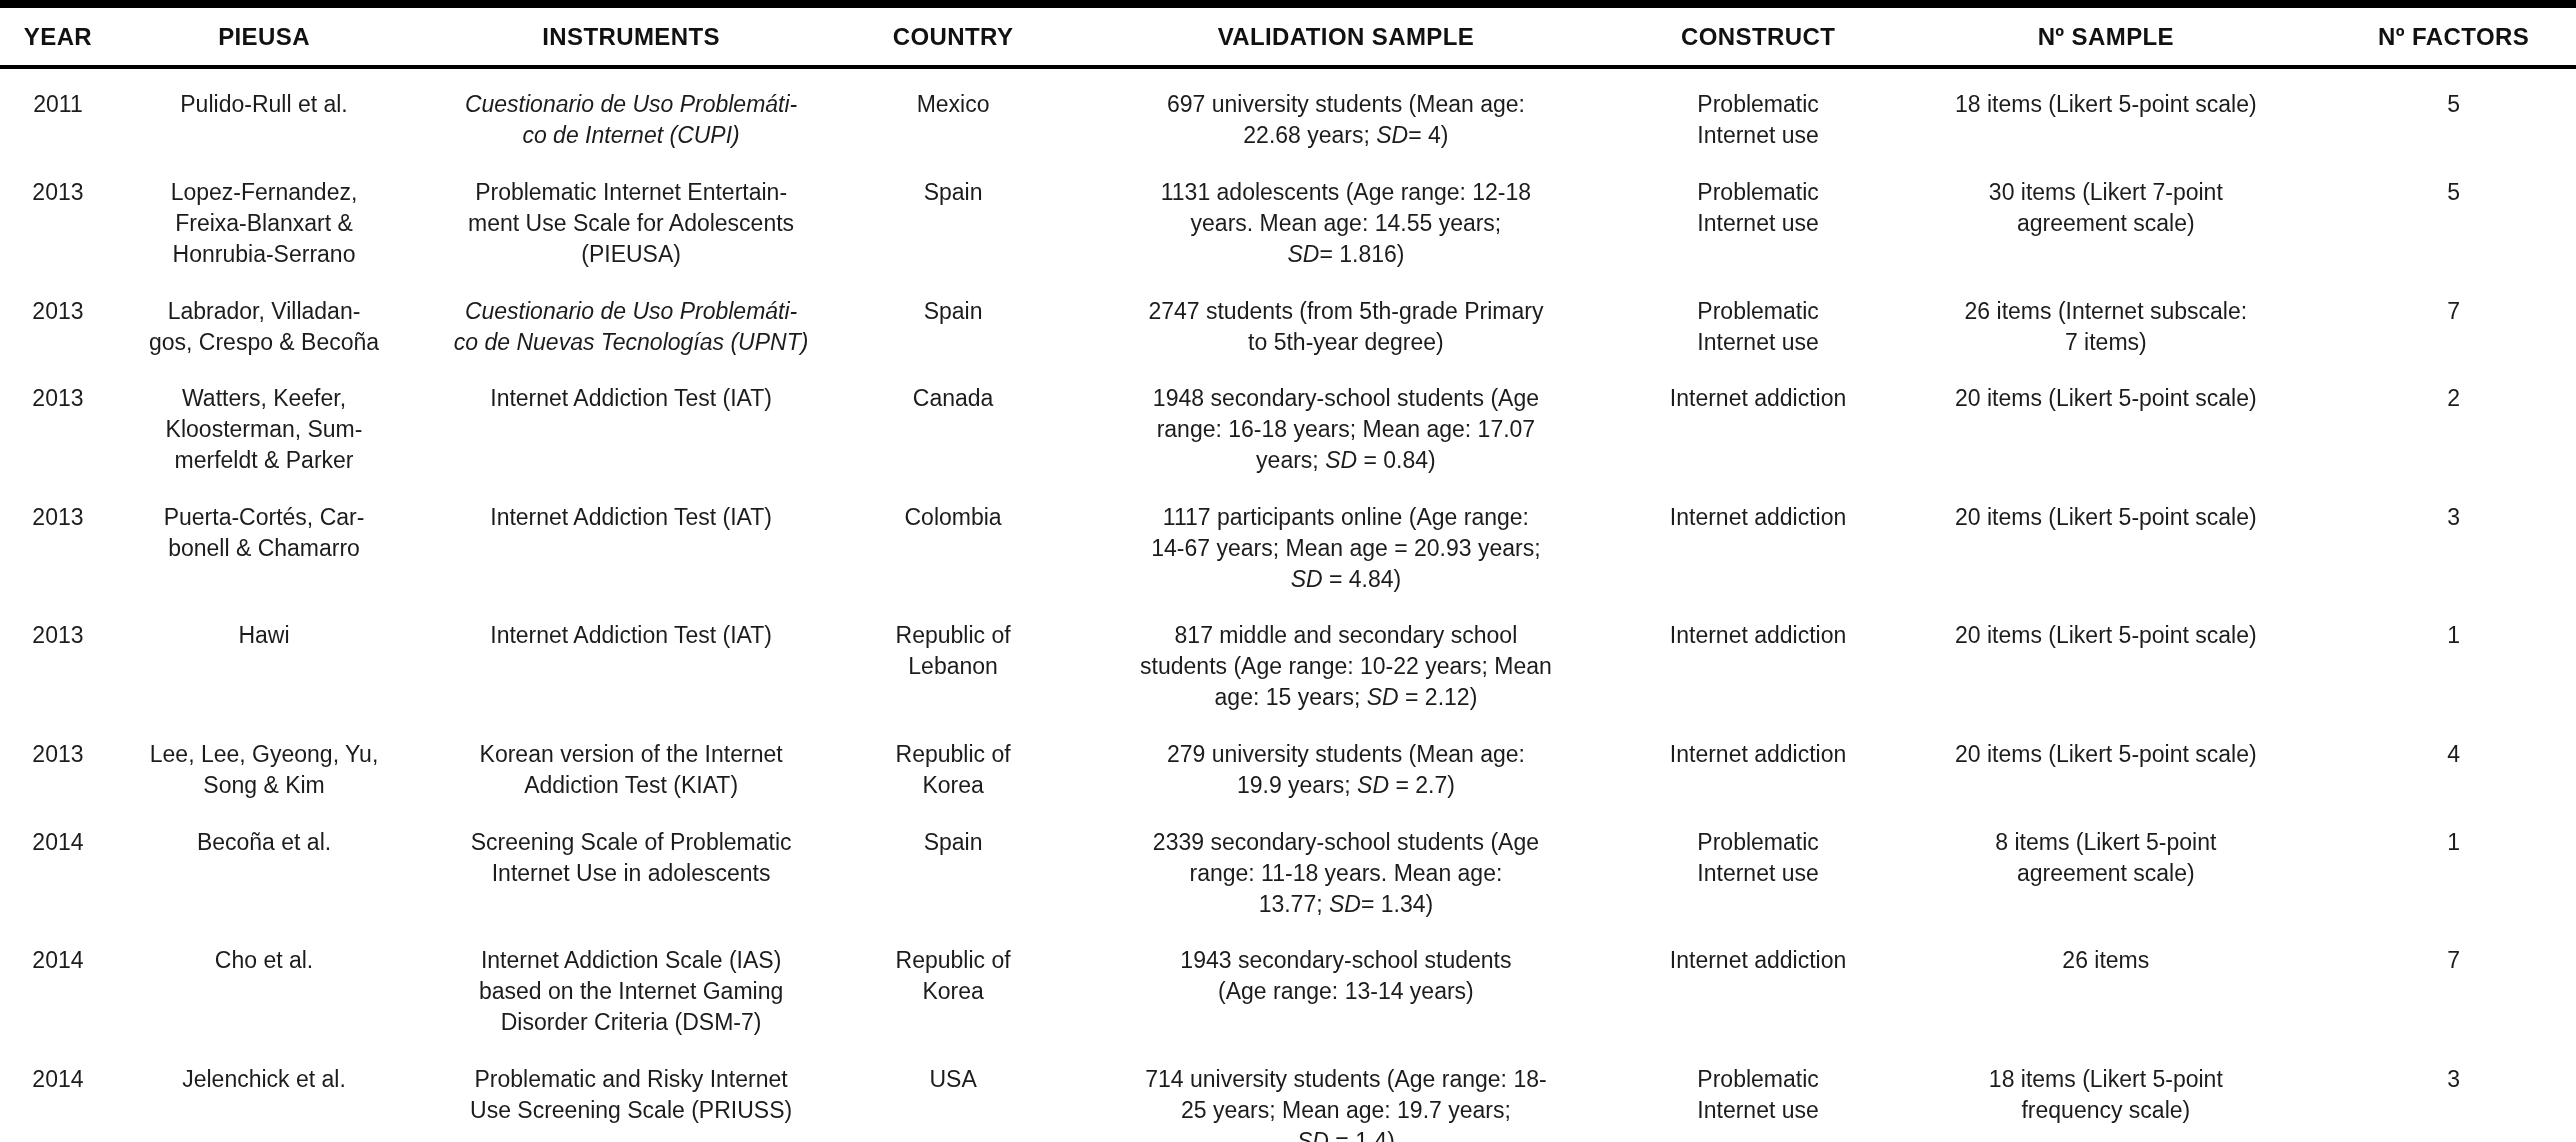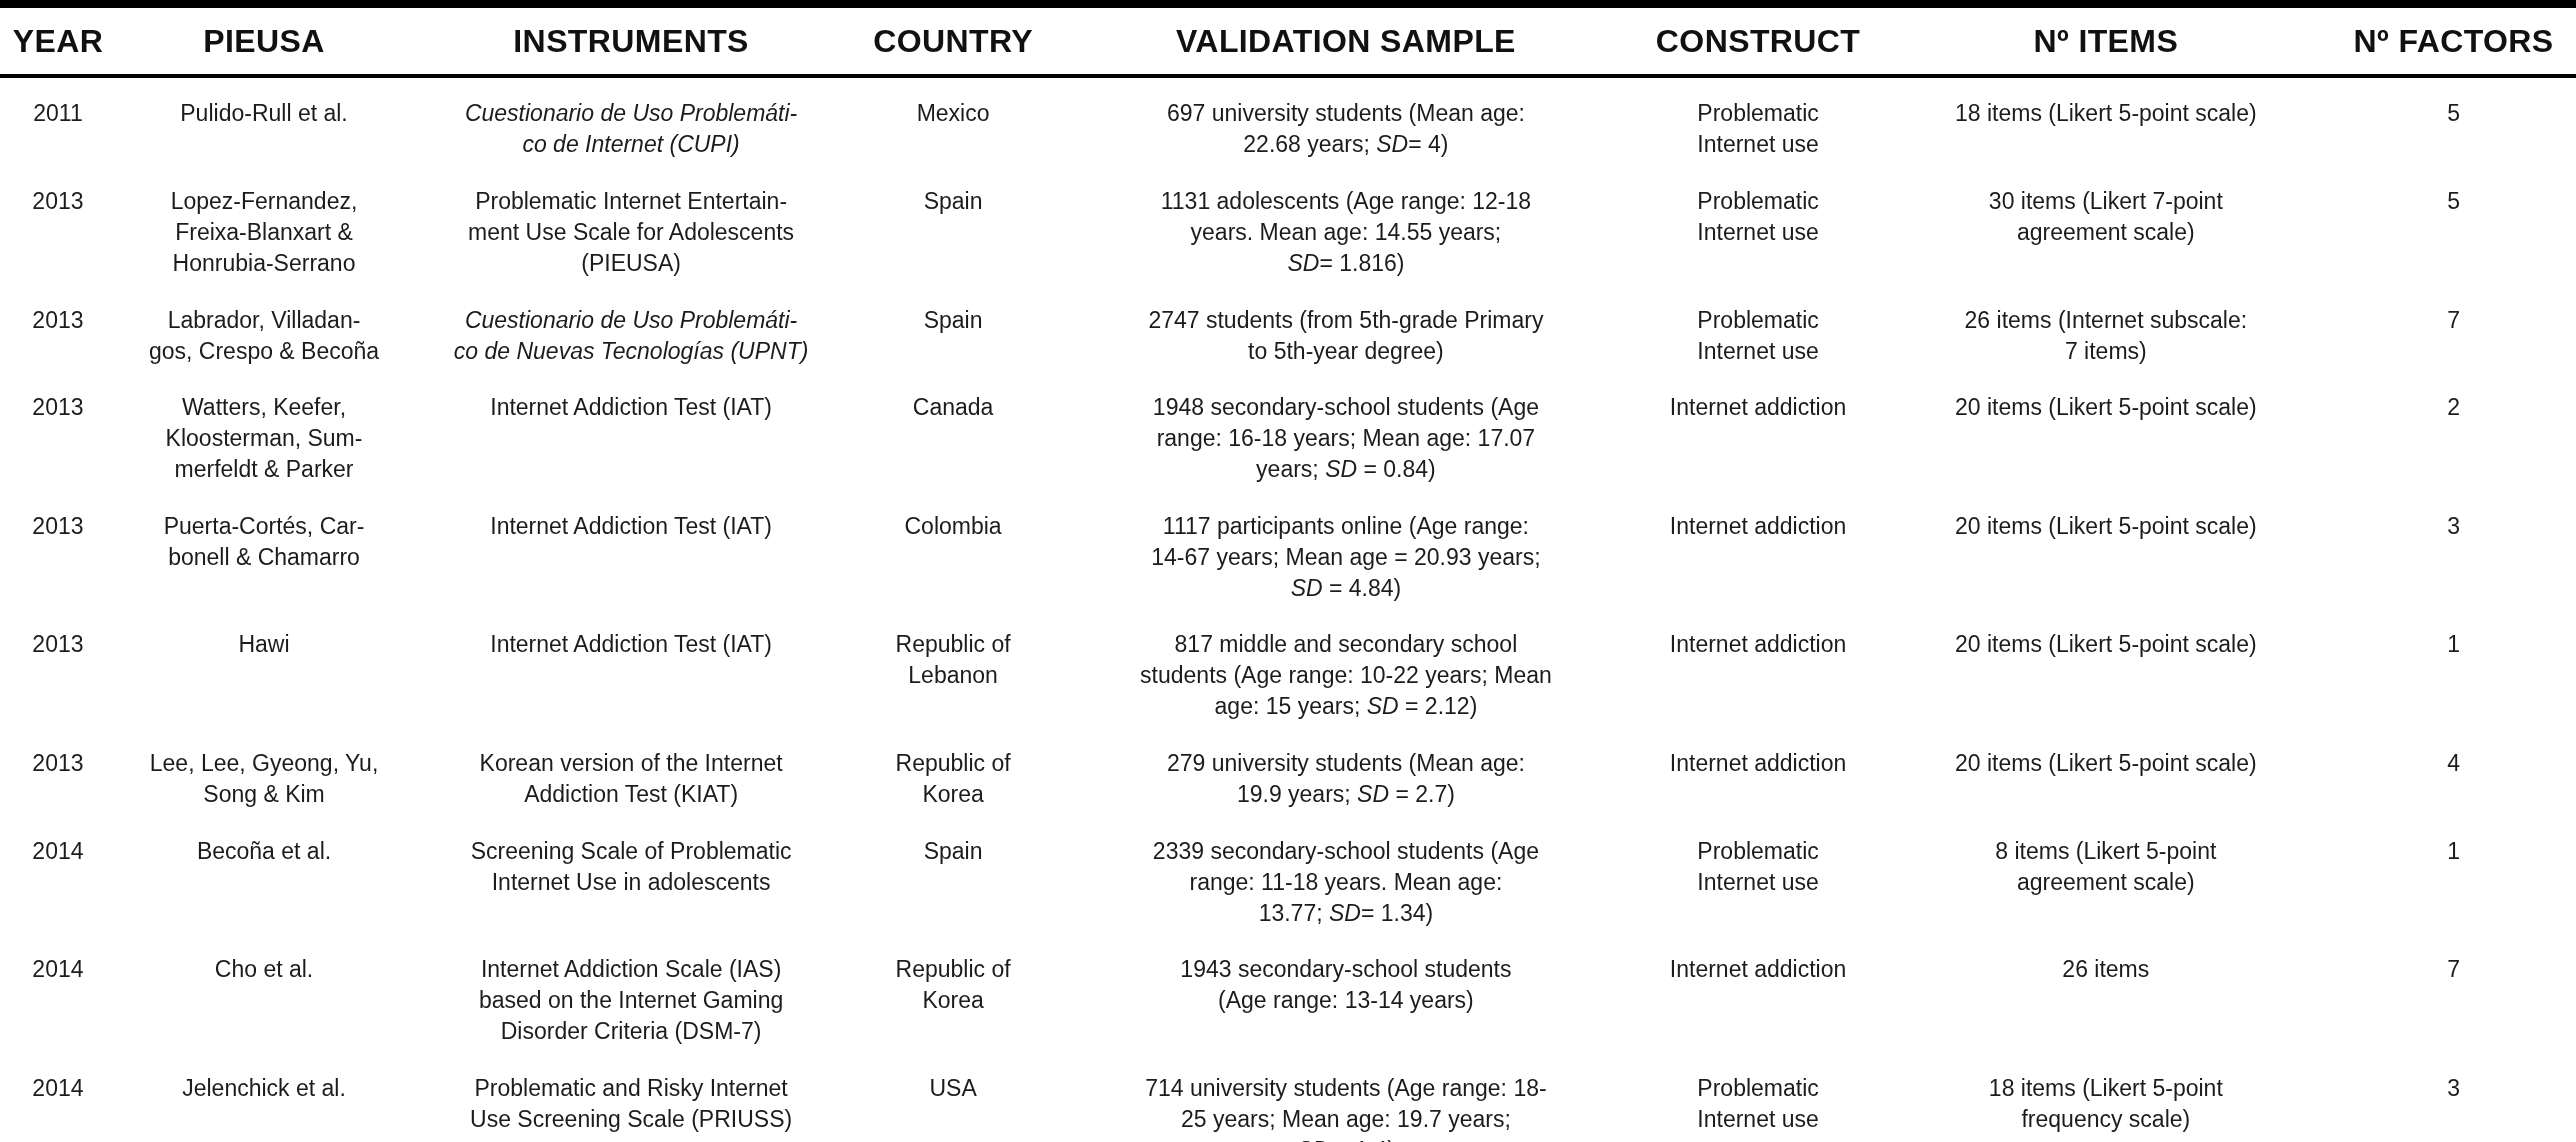--- a/index.html
+++ b/index.html
@@ -16,21 +16,21 @@
     color: #1c1c1c;
     overflow: hidden;
   }
   table.review-table {
     width: 100%;
     border-collapse: collapse;
     table-layout: fixed;
     border-top: 8.5px solid #000000;
   }
   table.review-table thead th {
-    font-size: 32px;
+    font-size: 24px;
     font-weight: bold;
     letter-spacing: 0.4px;
     text-align: center;
     vertical-align: middle;
     padding: 15.3px 5.1px 13.6px 5.1px;
     border-bottom: 4.3px solid #000000;
     color: #111111;
     white-space: nowrap;
     margin-left: 8px;
   }
@@ -63,21 +63,21 @@
       <col style="width:9.5%">
     </colgroup>
     <thead>
       <tr>
         <th>YEAR</th>
         <th>PIEUSA</th>
         <th>INSTRUMENTS</th>
         <th>COUNTRY</th>
         <th>VALIDATION SAMPLE</th>
         <th>CONSTRUCT</th>
-        <th>Nº ITEMS</th>
+        <th>Nº SAMPLE</th>
         <th>Nº FACTORS</th>
       </tr>
     </thead>
     <tbody id="table-body">
     <tr>
       <td class="cell-year">2011</td>
       <td class="cell-authors">Pulido-Rull et al.</td>
       <td class="cell-instrument instrument-italic">Cuestionario de Uso Problemáti-
 co de Internet (CUPI)</td>
       <td class="cell-country">Mexico</td>

